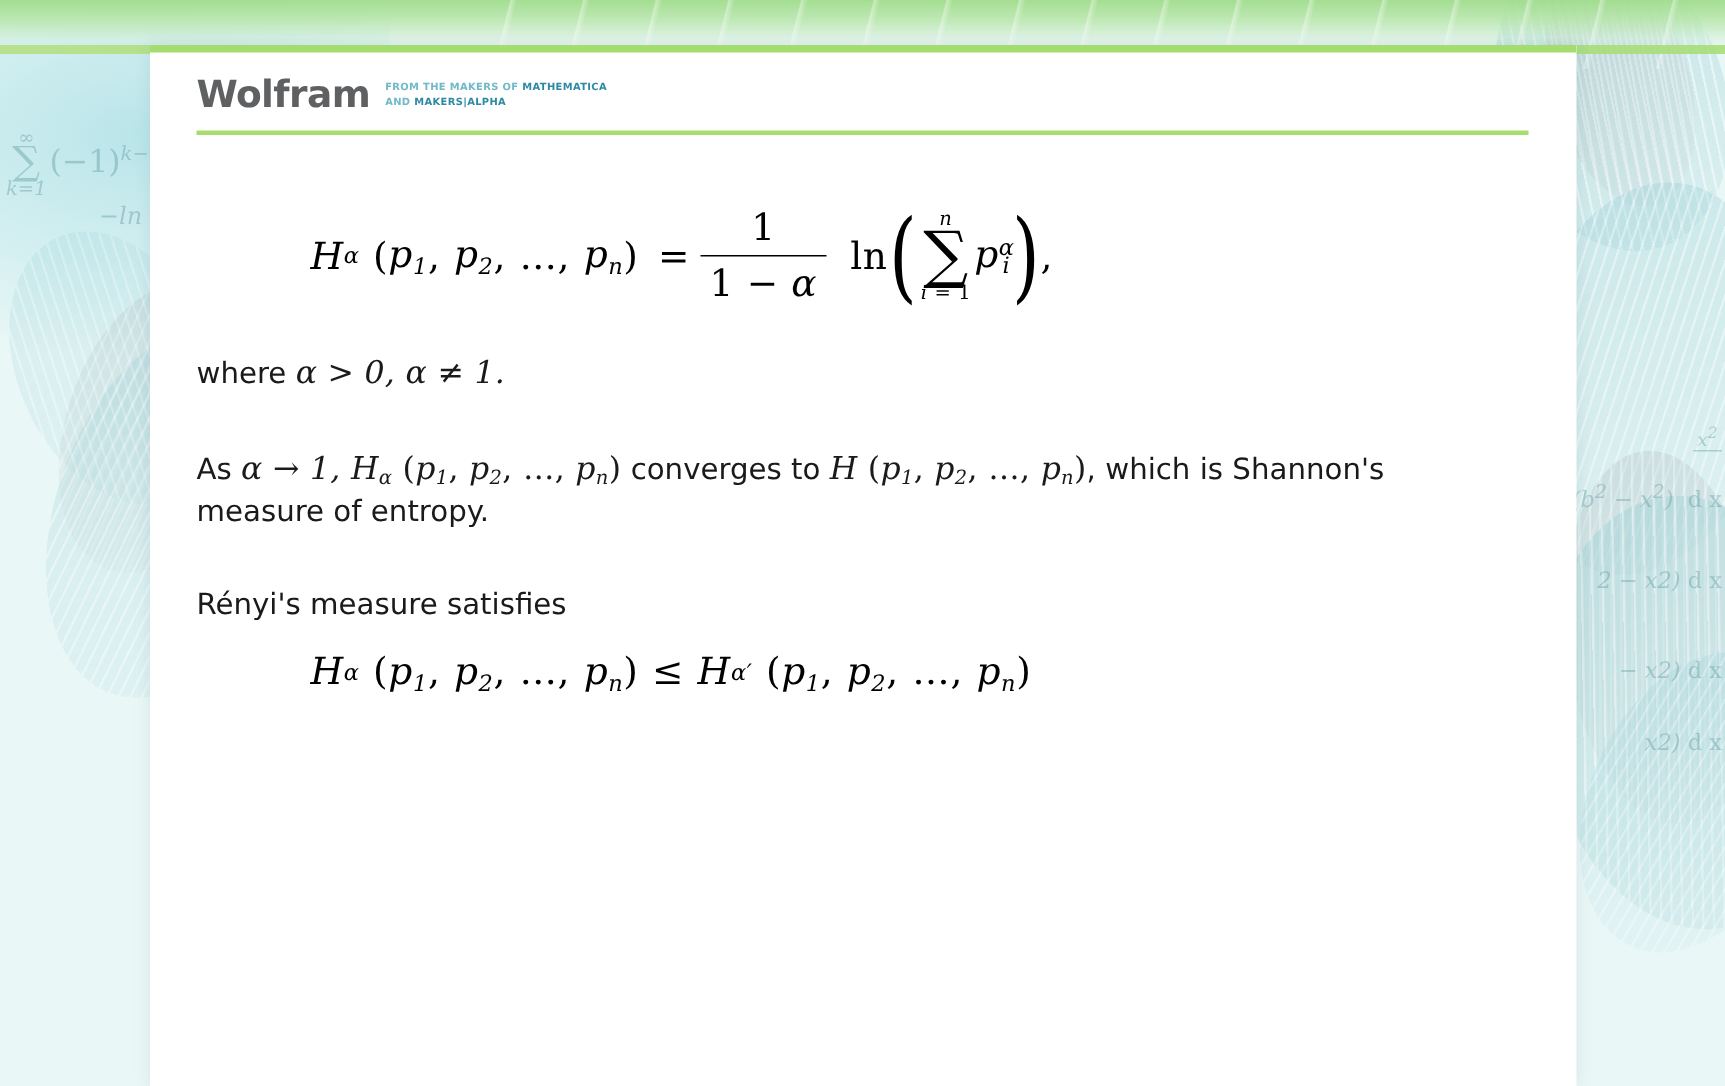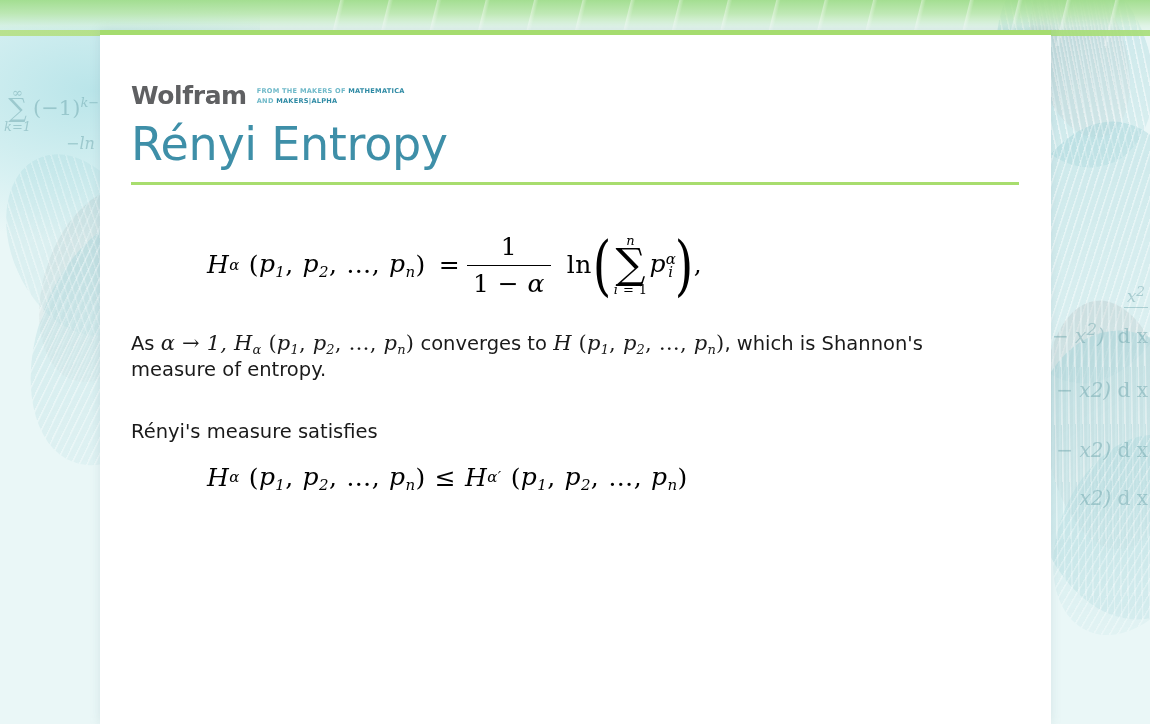--- a/index.html
+++ b/index.html
@@ -103,21 +103,21 @@
   .bgmath {
     position: absolute;
     font-family: "DejaVu Serif", serif;
     color: rgba(90,150,158,0.40);
     white-space: nowrap;
     font-style: italic;
   }
   .bgmath .up { font-style: normal; }
   .bgmath-left-1 { left: 2px;  top: 86px;  font-size: 21px; }
   .bgmath-left-2 { left: 66px; top: 134px; font-size: 16px; }
-  .bgmath-right { right: 2px; font-size: 20px; color: rgba(95,155,162,0.42); }
+  .bgmath-right { right: 2px; font-size: 15px; color: rgba(95,155,162,0.42); }
   .br1 { top: 282px; }
   .br2 { top: 320px; }
   .br3 { top: 378px; }
   .br4 { top: 438px; }
   .br5 { top: 486px; }
   .frac { display:inline-block; vertical-align: middle; text-align:center; }
   .frac .num { display:block; border-bottom:1px solid rgba(95,155,162,0.40); padding:0 3px; font-size:.82em;}
   .frac .den { display:block; padding:0 3px; font-size:.82em;}
 
   
@@ -137,21 +137,21 @@
     width: 100%;
   }
   #card-inner {
     padding: 0 31px;
   }
 
   
   #logo-row {
     display: flex;
     align-items: flex-end;
-    padding-top: 43px;
+    padding-top: 10px;
     height: 30px;
   }
   .logo-wolfram {
     font-family: "DejaVu Sans", sans-serif;
     font-size: 25px;
     font-weight: bold;
     color: #5f6062;
     letter-spacing: -0.4px;
     line-height: 1;
   }
@@ -347,21 +347,20 @@
     <div id="card-inner">
 
       <div id="logo-row">
         <span class="logo-wolfram">Wolfram</span>
         <span class="logo-tagline">
           <span><span>FROM THE MAKERS OF </span><b>MATHEMATICA</b></span><br>
           <span><span>AND </span><b>MAKERS|ALPHA</b></span>
         </span>
       </div>
 
-      <h1 id="page-title">Rényi Entropy</h1>
       <div id="title-rule"></div>
 
       <div id="body-content">
 
 
         <div class="eq-block eq1">
           <span class="eq">
             <span>H</span>
               <sub>α</sub>
               <span class="sp"></span>
@@ -391,20 +390,21 @@
                 <span class="slim-top">n</span>
                 <span class="sigma">∑</span>
                 <span class="slim-bot"><span>i</span><span class="op"> = </span><span class="op">1</span></span>
               </span>
               <span class="pvar"><span>p</span><sup>α</sup><sub style="margin-left:-8px">i</sub></span>
               <span class="bigparen">)</span>
               <span class="op">,</span>
           </span>
         </div>
 
+        <p class="para"><span>where </span><span class="m">α &gt; 0,</span><span class="m"> α ≠ 1.</span></p>
 
         <p class="para para-wide"><span>As </span><span class="m">α → 1,</span><span class="m">&nbsp;<span>H</span><sub>α</sub>&nbsp;<span class="op">(</span><span><span>p</span><sub>1</sub></span><span class="op">,&nbsp;</span><span><span>p</span><sub>2</sub></span><span class="op">,&nbsp;</span><span class="op">…</span><span class="op">,&nbsp;</span><span><span>p</span><sub>n</sub></span><span class="op">)</span></span><span> converges to </span><span class="m"><span>H</span>&nbsp;<span class="op">(</span><span><span>p</span><sub>1</sub></span><span class="op">,&nbsp;</span><span><span>p</span><sub>2</sub></span><span class="op">,&nbsp;</span><span class="op">…</span><span class="op">,&nbsp;</span><span><span>p</span><sub>n</sub></span><span class="op">)</span></span><span>, which is Shannon's measure of entropy.</span></p>
 
         <p class="para">Rényi's measure satisfies</p>
 
         <div class="eq-block">
           <span class="eq">
             <span>H</span>
               <sub>α</sub>
               <span class="sp"></span>

